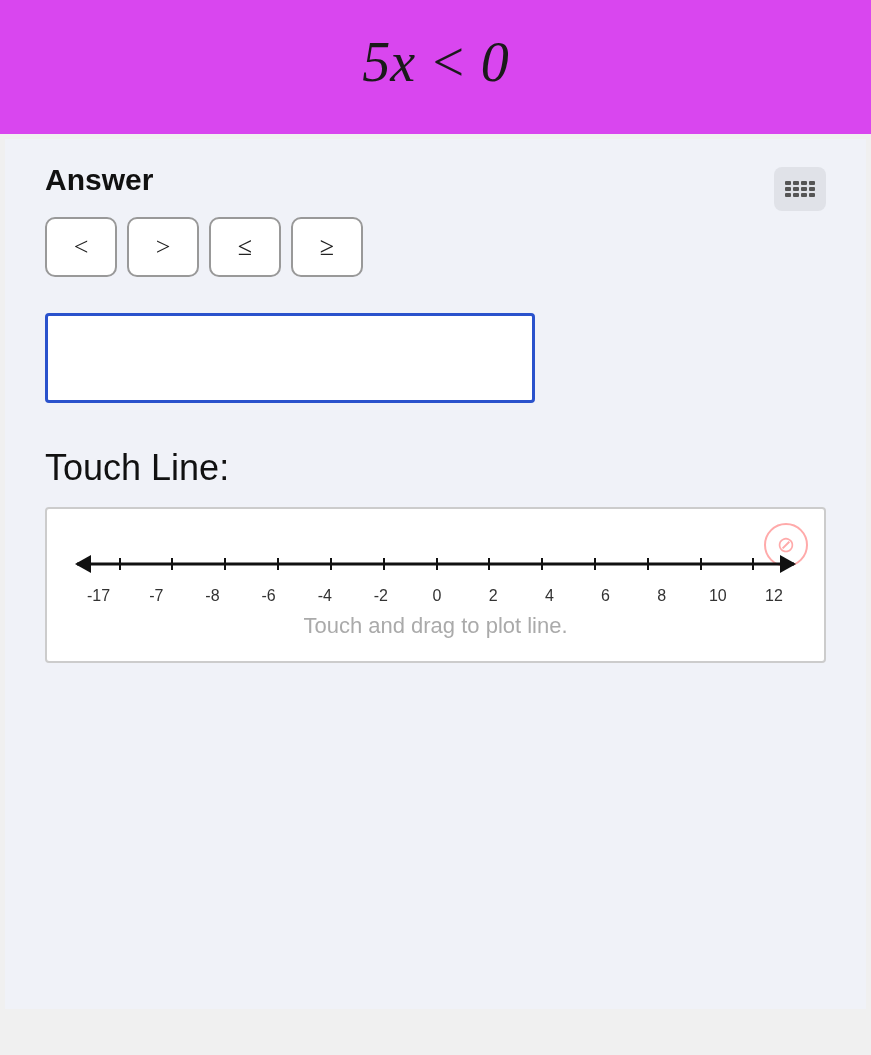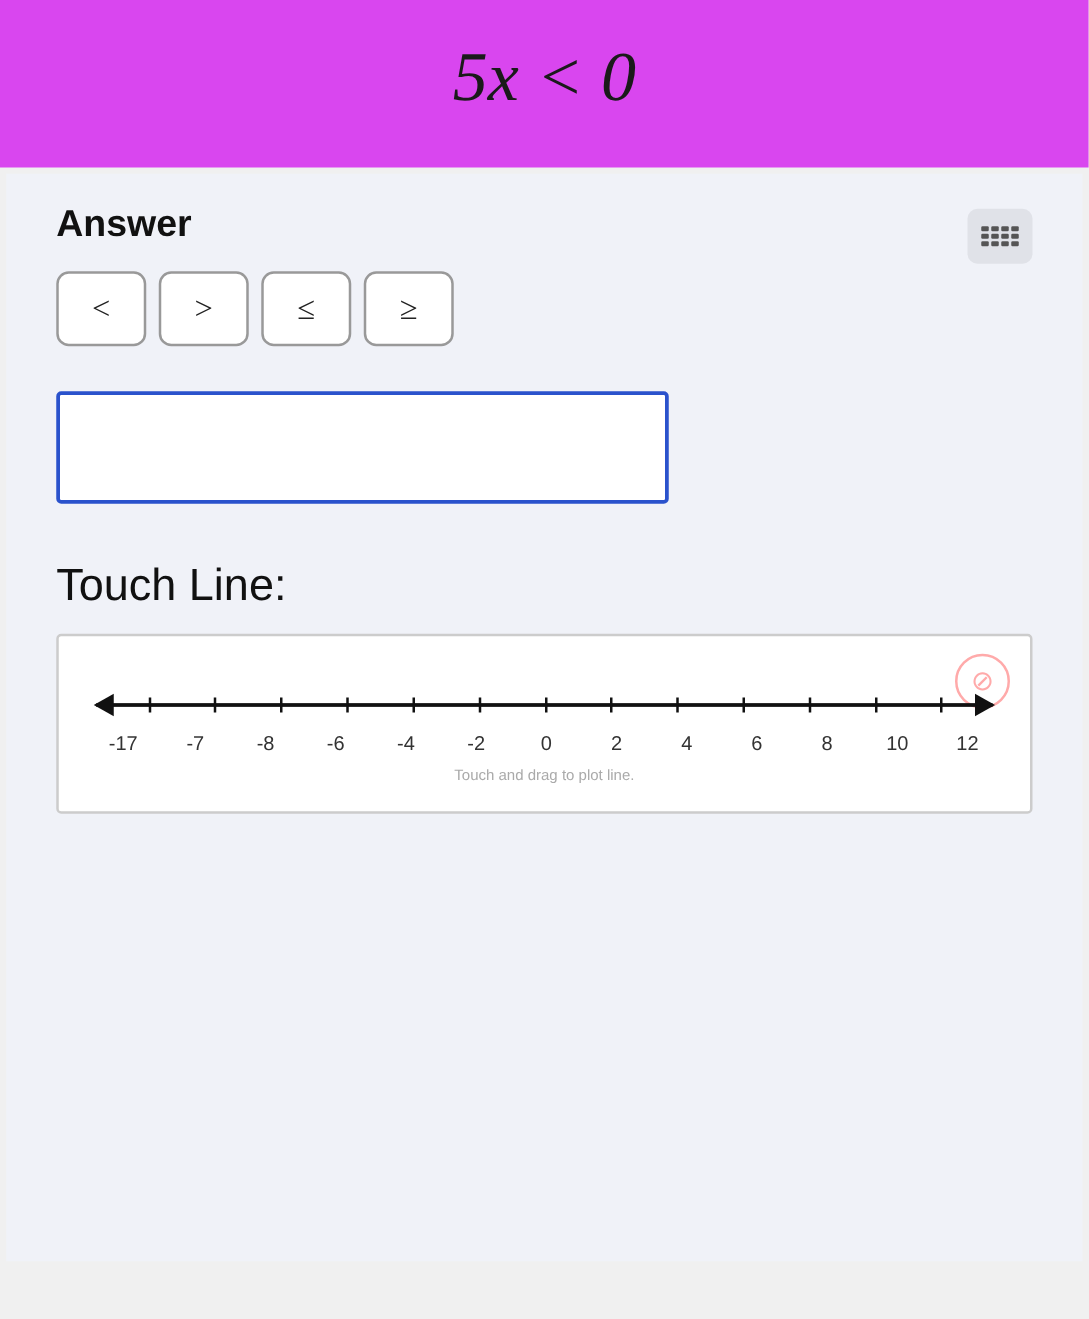--- a/index.html
+++ b/index.html
@@ -224,21 +224,21 @@
       font-size: 16px;
       color: #333;
       font-family: Arial, sans-serif;
       text-align: center;
       min-width: 20px;
     }
 
     .drag-hint {
       text-align: center;
       color: #aaa;
-      font-size: 12px;
+      font-size: 22px;
       font-family: Arial, sans-serif;
       margin-top: 8px;
       padding-bottom: 8px;
     }
 
     .tick {
       position: absolute;
       top: calc(50% - 6px);
       width: 2px;
       height: 12px;

